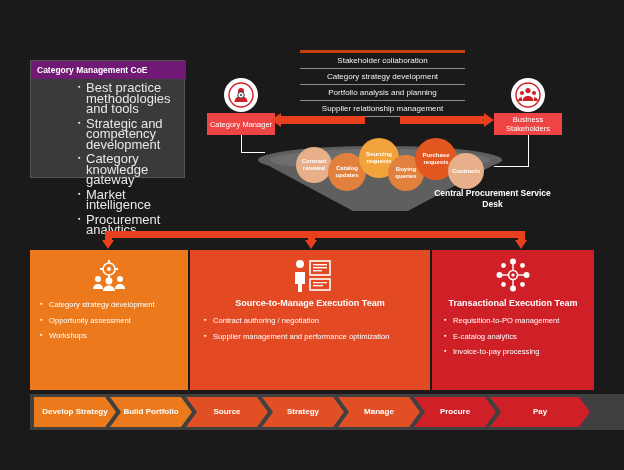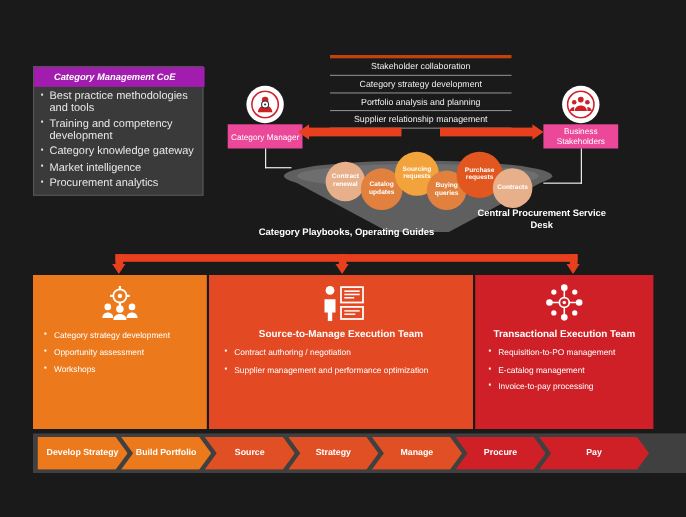--- a/index.html
+++ b/index.html
@@ -2,37 +2,37 @@
 <html><head>
 <meta charset="utf-8">
 <style>
   html,body{margin:0;padding:0;background:#fff;}
   body{width:624px;height:470px;overflow:hidden;font-family:"Liberation Sans",sans-serif;}
   #stage{position:relative;width:624px;height:470px;background:#1a1a1a;}
   .abs{position:absolute;box-sizing:border-box;}
 
   
   #coe{left:30px;top:60px;width:155px;height:118px;background:#3a3a3a;border:1px solid #555;}
-  #coe-title{position:absolute;left:0;top:0;width:155px;height:18px;background:#a21caf;color:#fff;
-             font-size:8.5px;font-weight:bold;display:flex;align-items:center;padding-left:18px;box-sizing:border-box;font-style:italic;}
+  #coe-title{position:absolute;left:0;top:0;width:155px;height:18px;background:#701a75;color:#fff;
+             font-size:8.5px;font-weight:bold;display:flex;align-items:center;padding-left:6px;box-sizing:border-box;}
   #coe-list{position:absolute;left:0;top:20px;width:155px;padding:2px 6px 0 6px;box-sizing:border-box;}
-  #coe-list li{color:#e8e8e8;font-size:10px;line-height:10.5px;margin-bottom:4px;list-style:none;position:relative;padding-left:8px;}
+  #coe-list li{color:#e8e8e8;font-size:13px;line-height:10.5px;margin-bottom:4px;list-style:none;position:relative;padding-left:8px;margin-left:41px;}
   #coe-list li:before{content:"\25AA";position:absolute;left:0;top:-1px;color:#e8e8e8;font-size:7px;}
   ul{margin:0;padding:0;}
 
   
   #toplist{left:300px;top:50px;width:165px;}
   .topline{color:#f0f0f0;font-size:8px;text-align:center;padding:3px 0;border-bottom:1px solid #8a8a8a;}
   .topline:first-child{border-top:3px solid #c2410c;}
 
   
   .circ{border-radius:50%;background:#fff;display:flex;align-items:center;justify-content:center;}
   #cm-circ{left:224px;top:78px;width:34px;height:34px;}
   #bs-circ{left:511px;top:78px;width:34px;height:34px;}
-  .lbl{background:#ec4899;color:#fff;font-size:7.5px;text-align:center;line-height:9px;
+  .lbl{background:#ef4444;color:#fff;font-size:7.5px;text-align:center;line-height:9px;
        display:flex;align-items:center;justify-content:center;}
   #cm-lbl{left:207px;top:113px;width:68px;height:22px;}
   #bs-lbl{left:494px;top:113px;width:68px;height:22px;}
 
   
   .harrow{height:8px;background:#e8401f;}
   #arrowL{left:280px;top:116px;width:85px;}
   #arrowR{left:400px;top:116px;width:85px;}
   .arrow-head-r{position:absolute;right:-9px;top:-3px;width:0;height:0;border-top:7px solid transparent;
     border-bottom:7px solid transparent;border-left:10px solid #e8401f;}
@@ -75,21 +75,21 @@
 </style>
 </head>
 <body>
 
 <div id="stage">
 
   <div class="abs" id="coe">
     <div id="coe-title">Category Management CoE</div>
     <ul id="coe-list">
       <li>Best practice methodologies and tools</li>
-      <li>Training and competency development</li>
+      <li>Strategic and competency development</li>
       <li>Category knowledge gateway</li>
       <li>Market intelligence</li>
       <li>Procurement analytics</li>
     </ul>
   </div>
 
   <div class="abs" id="toplist">
     <div class="topline">Stakeholder collaboration</div>
     <div class="topline">Category strategy development</div>
     <div class="topline">Portfolio analysis and planning</div>
@@ -141,21 +141,20 @@
     <div class="abs bubble" style="left:190px;top:8px;width:36px;height:36px;background:#e8b08a;">Contracts</div>
   </div>
 
   <div class="abs thin" style="left:241px;top:135px;width:1px;height:18px;"></div>
   <div class="abs thin" style="left:241px;top:152px;width:24px;height:1px;"></div>
   <div class="abs thin" style="left:528px;top:135px;width:1px;height:32px;"></div>
   <div class="abs thin" style="left:494px;top:166px;width:35px;height:1px;"></div>
 
   <div class="abs" id="cpsd">Central Procurement Service Desk</div>
 
-  <div class="abs" id="playbooks">Category Playbooks, Operating Guides</div>
 
   <div class="abs hbar" style="left:105px;top:231px;width:420px;"></div>
   <div class="abs down" style="left:105px;top:231px;height:10px;"></div>
   <div class="abs down" style="left:308px;top:231px;height:10px;"></div>
   <div class="abs down" style="left:518px;top:231px;height:10px;"></div>
 
   <div class="abs panel" id="p1">
     <div style="display:flex;justify-content:center;padding-top:8px;">
       <svg width="34" height="34" viewBox="0 0 34 34">
         <circle cx="17" cy="11" r="6" fill="none" stroke="#fff" stroke-width="1.6"></circle>
@@ -223,21 +222,21 @@
           <circle cx="30.5" cy="17" r="3" fill="#fff"></circle>
         <circle cx="7.5" cy="7.5" r="2.4" fill="#fff"></circle>
           <circle cx="26.5" cy="7.5" r="2.4" fill="#fff"></circle>
         <circle cx="7.5" cy="26.5" r="2.4" fill="#fff"></circle>
           <circle cx="26.5" cy="26.5" r="2.4" fill="#fff"></circle>
       </svg>
     </div>
     <div class="p-title" style="margin-top:6px;">Transactional Execution Team</div>
     <ul class="p-list" style="margin-top:8px;padding:0 12px;">
       <li>Requisition-to-PO management</li>
-      <li>E-catalog management</li>
+      <li>E-catalog analytics</li>
       <li>Invoice-to-pay processing</li>
     </ul>
   </div>
 
   <div class="abs" id="chev">
     <div class="chevron first" style="left:4px;width:82px;background:#ec7a1c;">Develop Strategy</div>
     <div class="chevron" style="left:80px;width:82px;background:#ec7a1c;">Build Portfolio</div>
     <div class="chevron" style="left:156px;width:82px;background:#e05024;">Source</div>
     <div class="chevron" style="left:232px;width:82px;background:#e05024;">Strategy</div>
     <div class="chevron" style="left:308px;width:82px;background:#e05024;">Manage</div>

